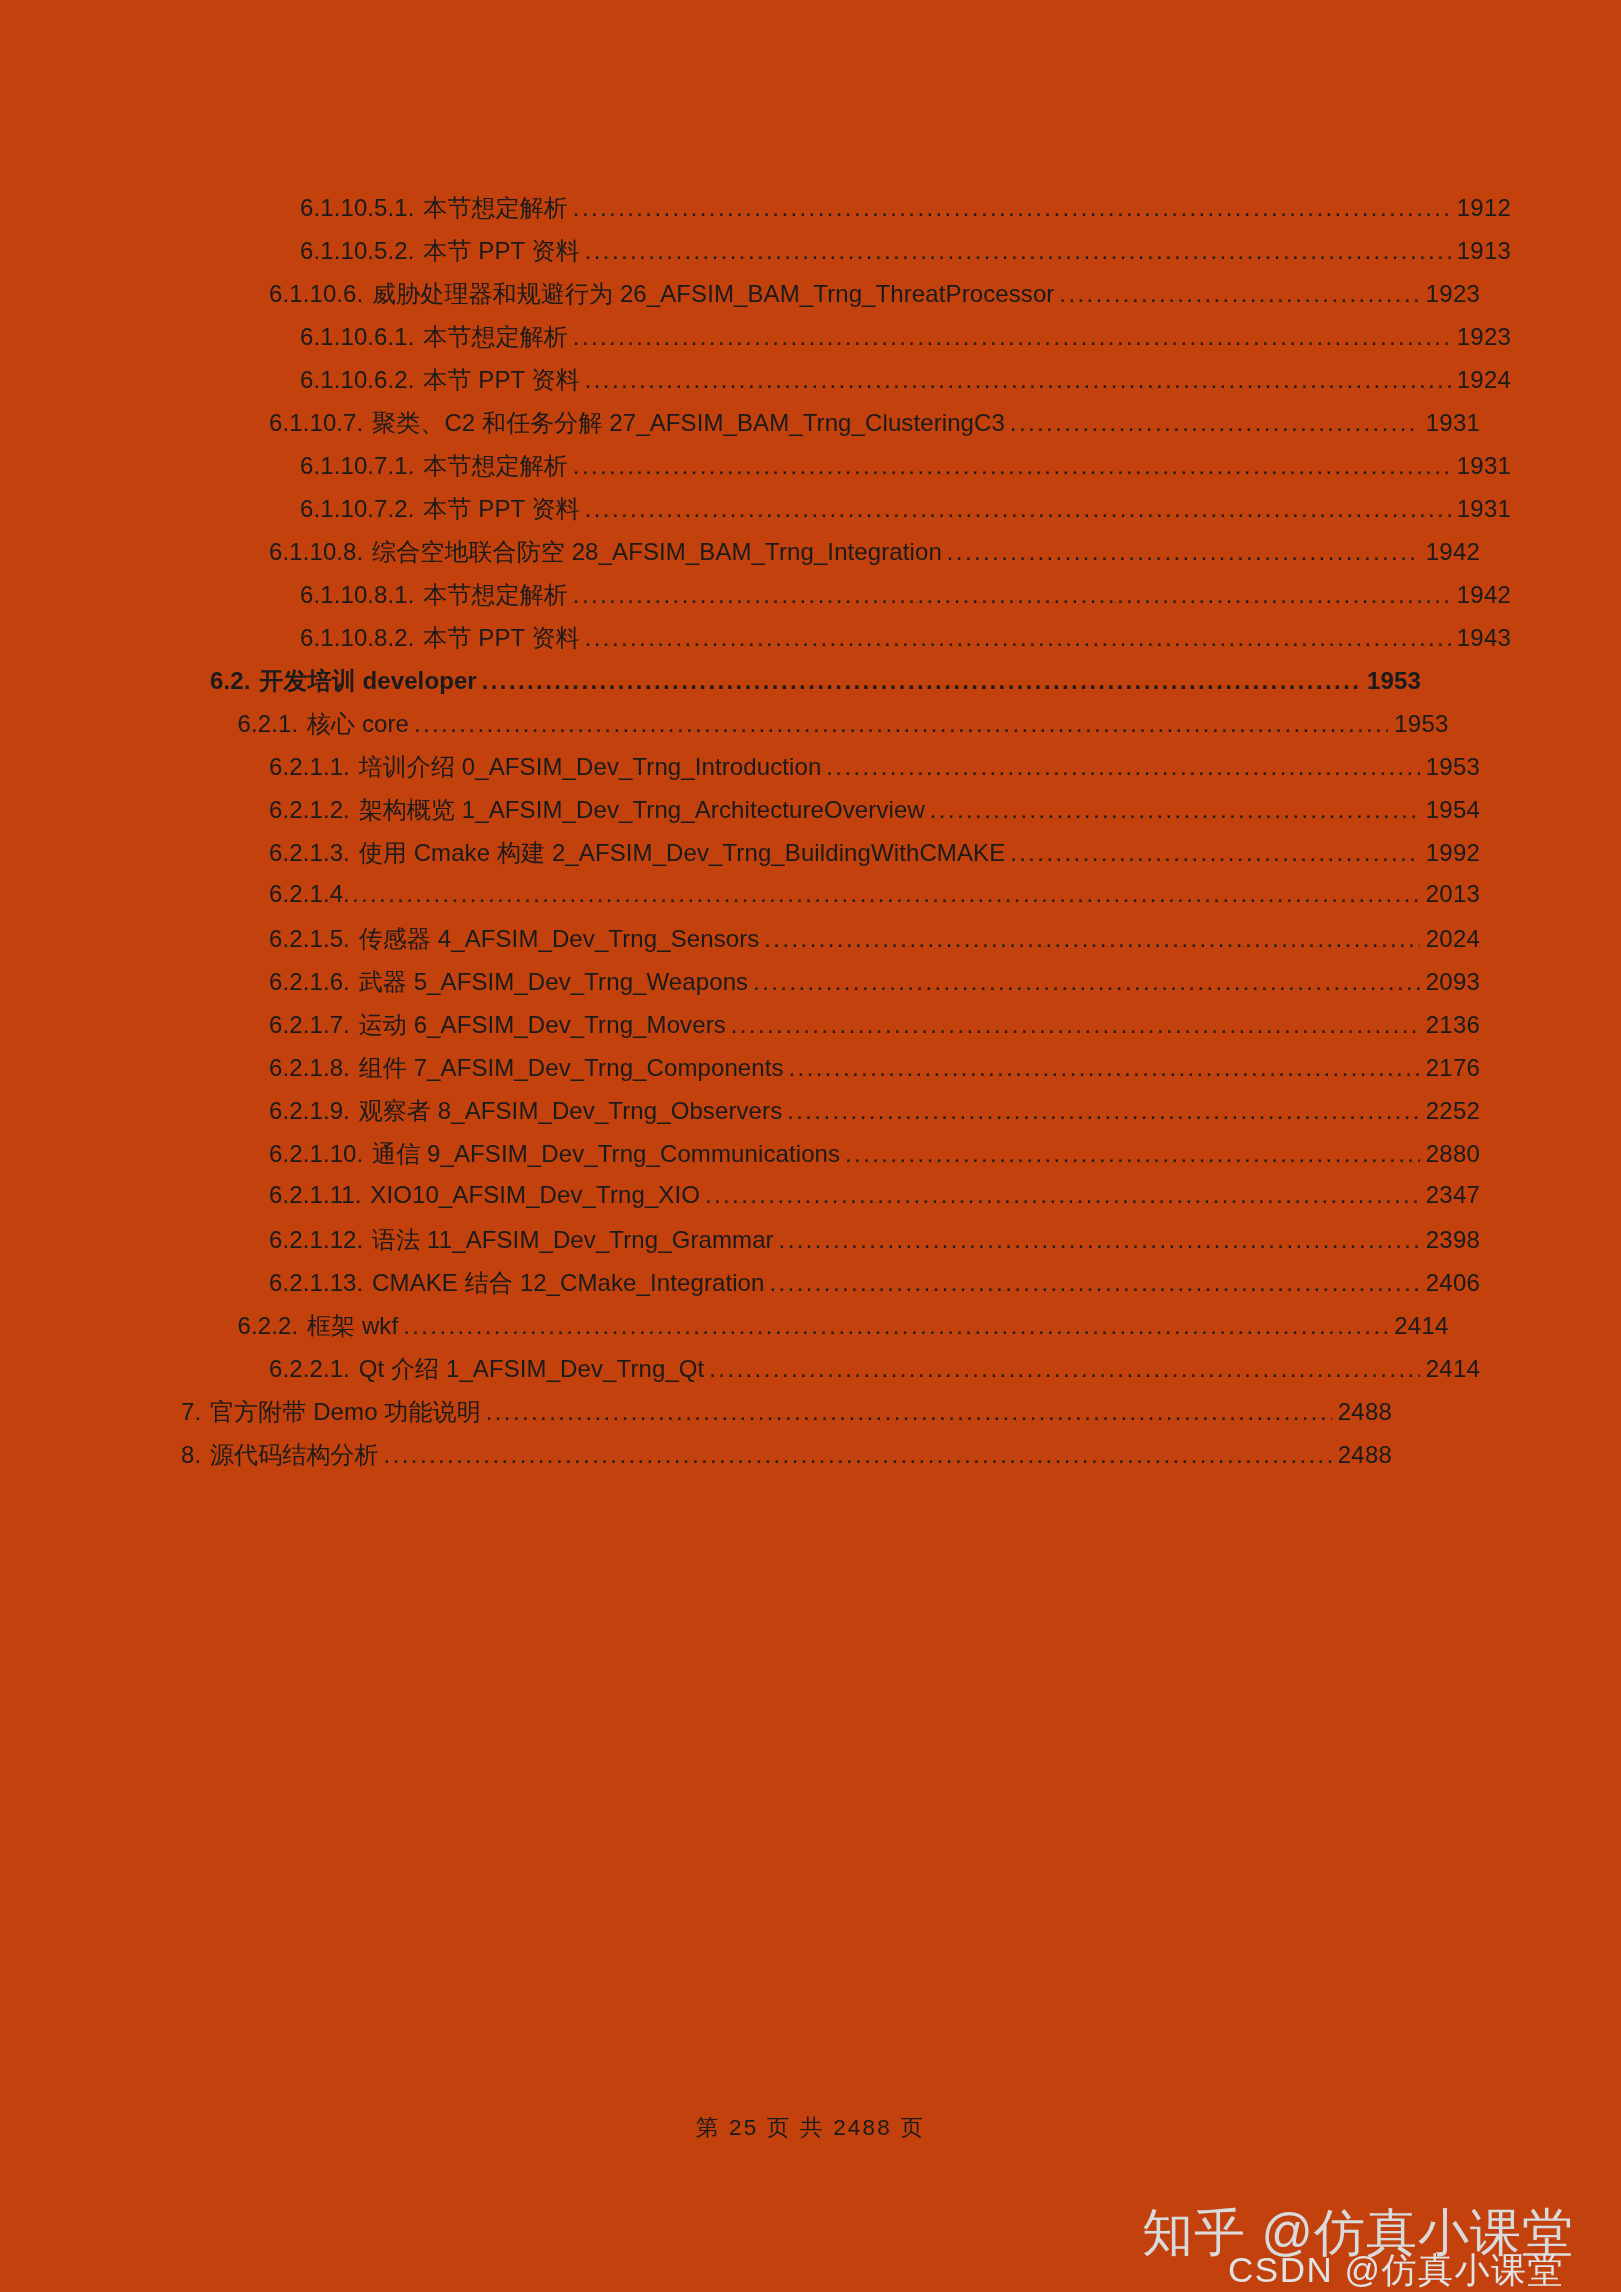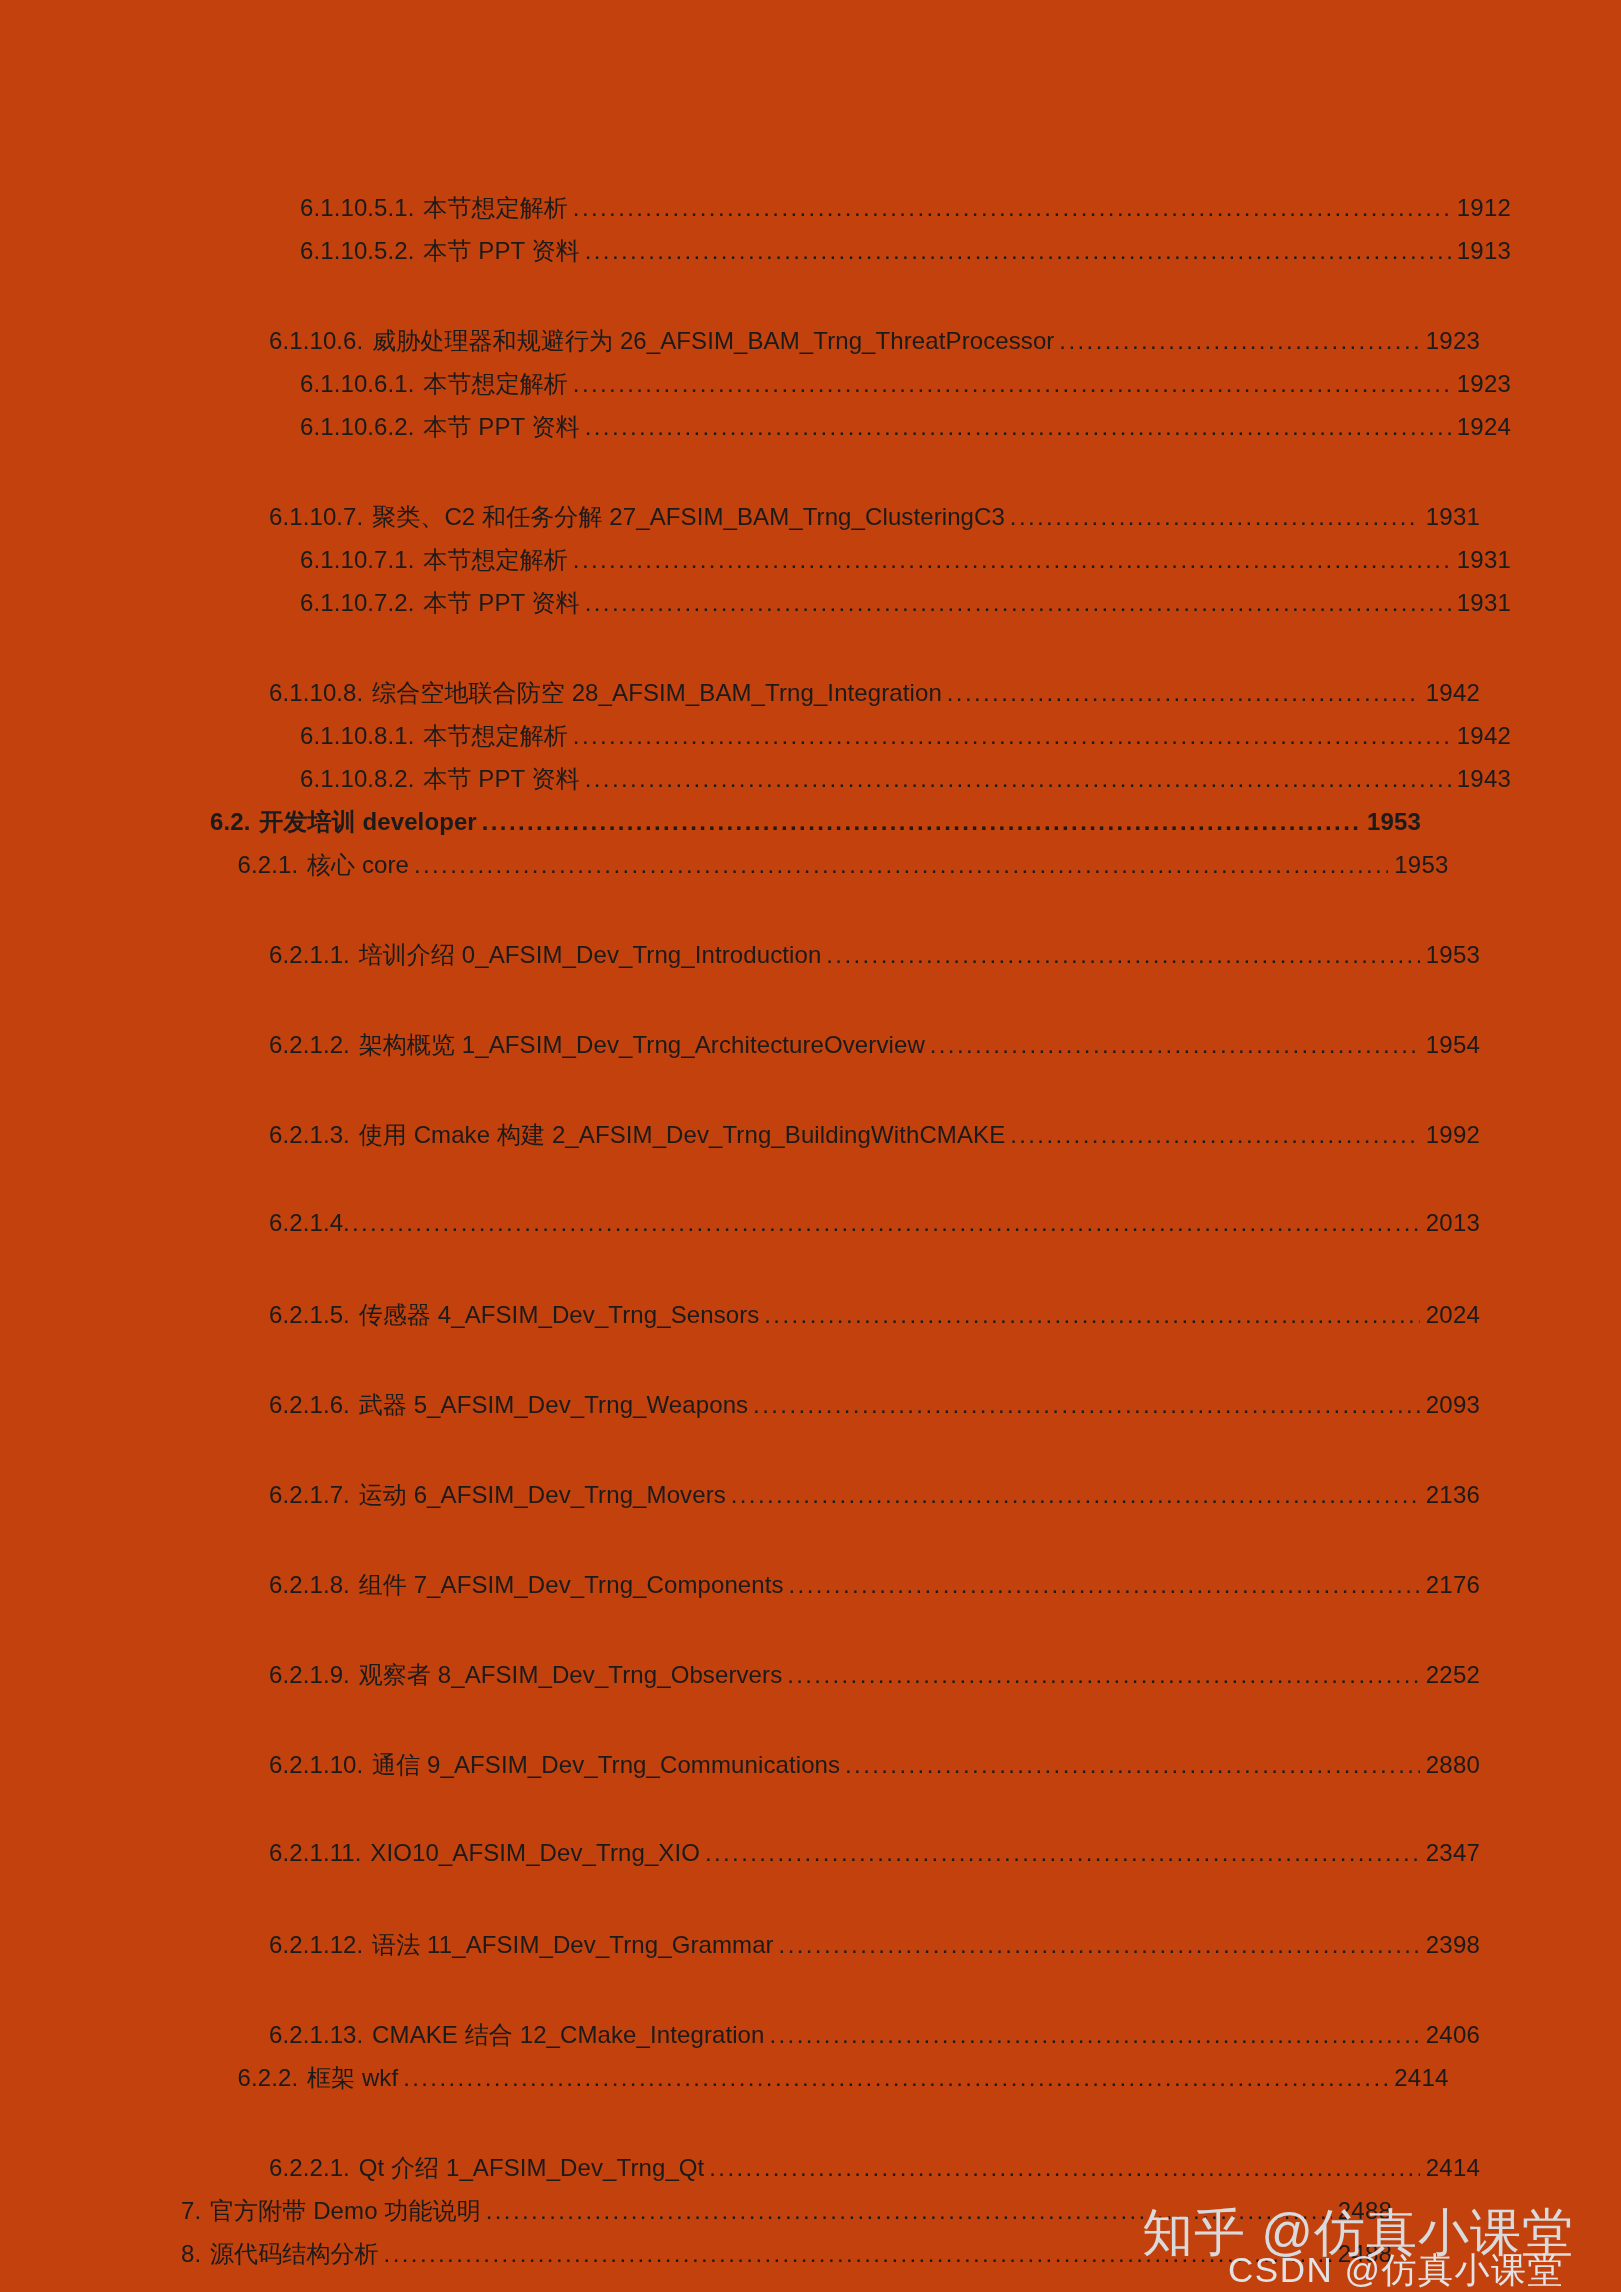--- a/index.html
+++ b/index.html
@@ -73,21 +73,21 @@
     flex: 0 0 auto;
     padding-left: 3.9px;
     text-align: left;
     letter-spacing: 0.2px;
   }
 
   
   .lvl-1 { margin-left: -33px; }
   .lvl-2 { margin-left: -3.9px; font-weight: bold; }
   .lvl-3 { margin-left: 23.5px; }
-  .lvl-4 { margin-left: 55px; margin-top: 47px; }
+  .lvl-4 { margin-left: 55px; }
   .lvl-5 { margin-left: 86px; }
 
   
   .footer {
     position: absolute;
     left: 0;
     top: 2112px;
     width: 1621px;
     text-align: center;
     font-size: 22.5px;
@@ -296,18 +296,19 @@
         <span class="pg">2488</span>
       </div>
       <div class="toc-row lvl-1">
         <span class="num">8.</span>
         <span class="title">源代码结构分析</span>
         <span class="leader"></span>
         <span class="pg">2488</span>
       </div>
     </div>
 
+  <div class="footer">第 25 页 共 2488 页</div>
 
   <div class="wm-zhihu">知乎 @仿真小课堂</div>
   <div class="wm-csdn">CSDN @仿真小课堂</div>
 
 </div>
 
 
 </body></html>

